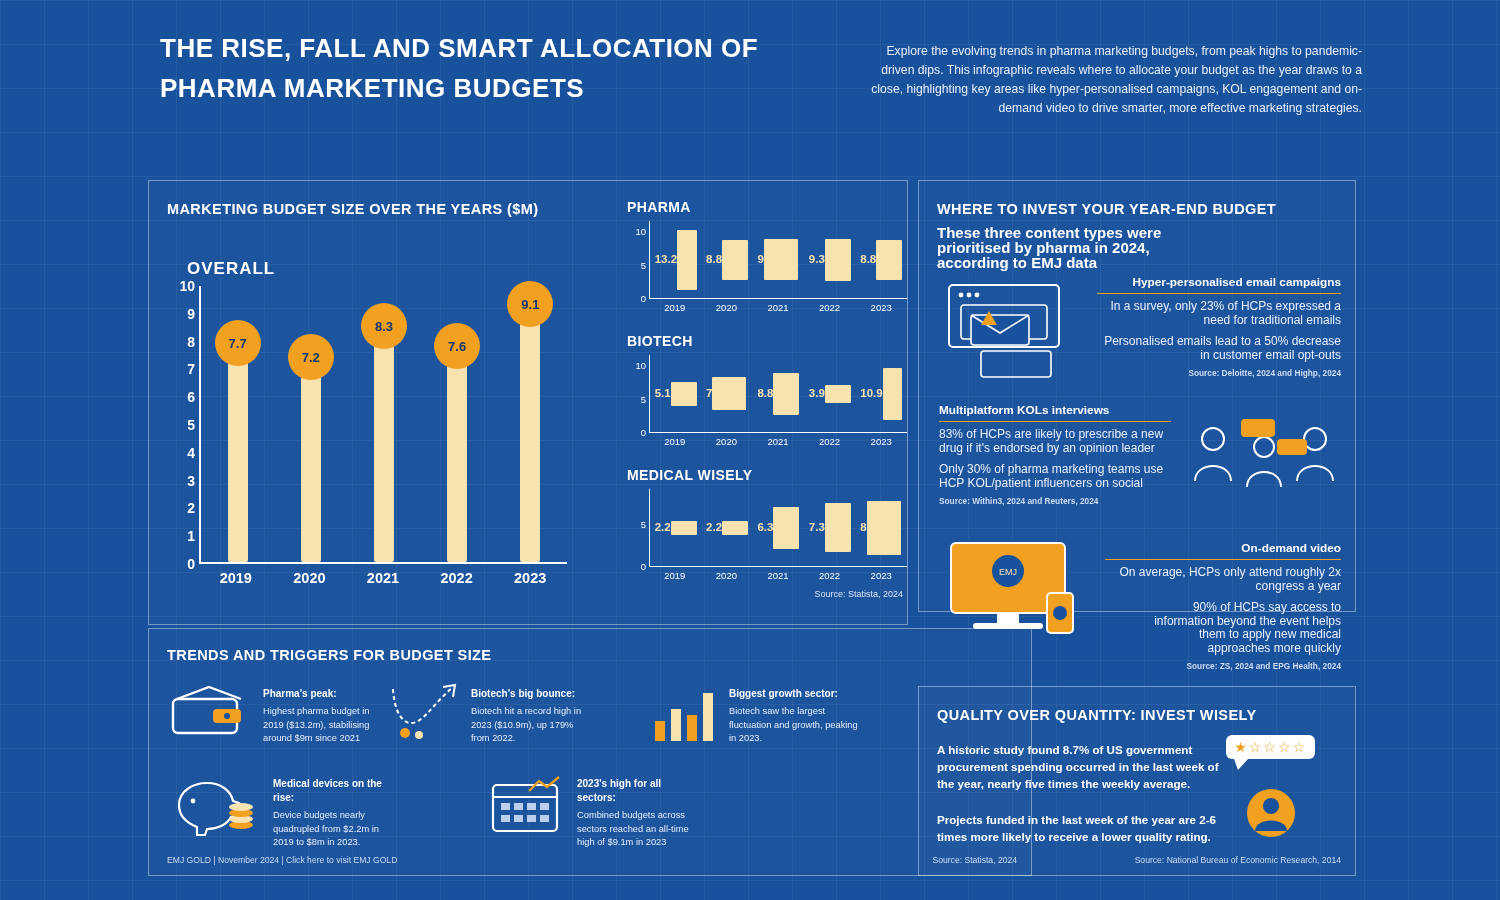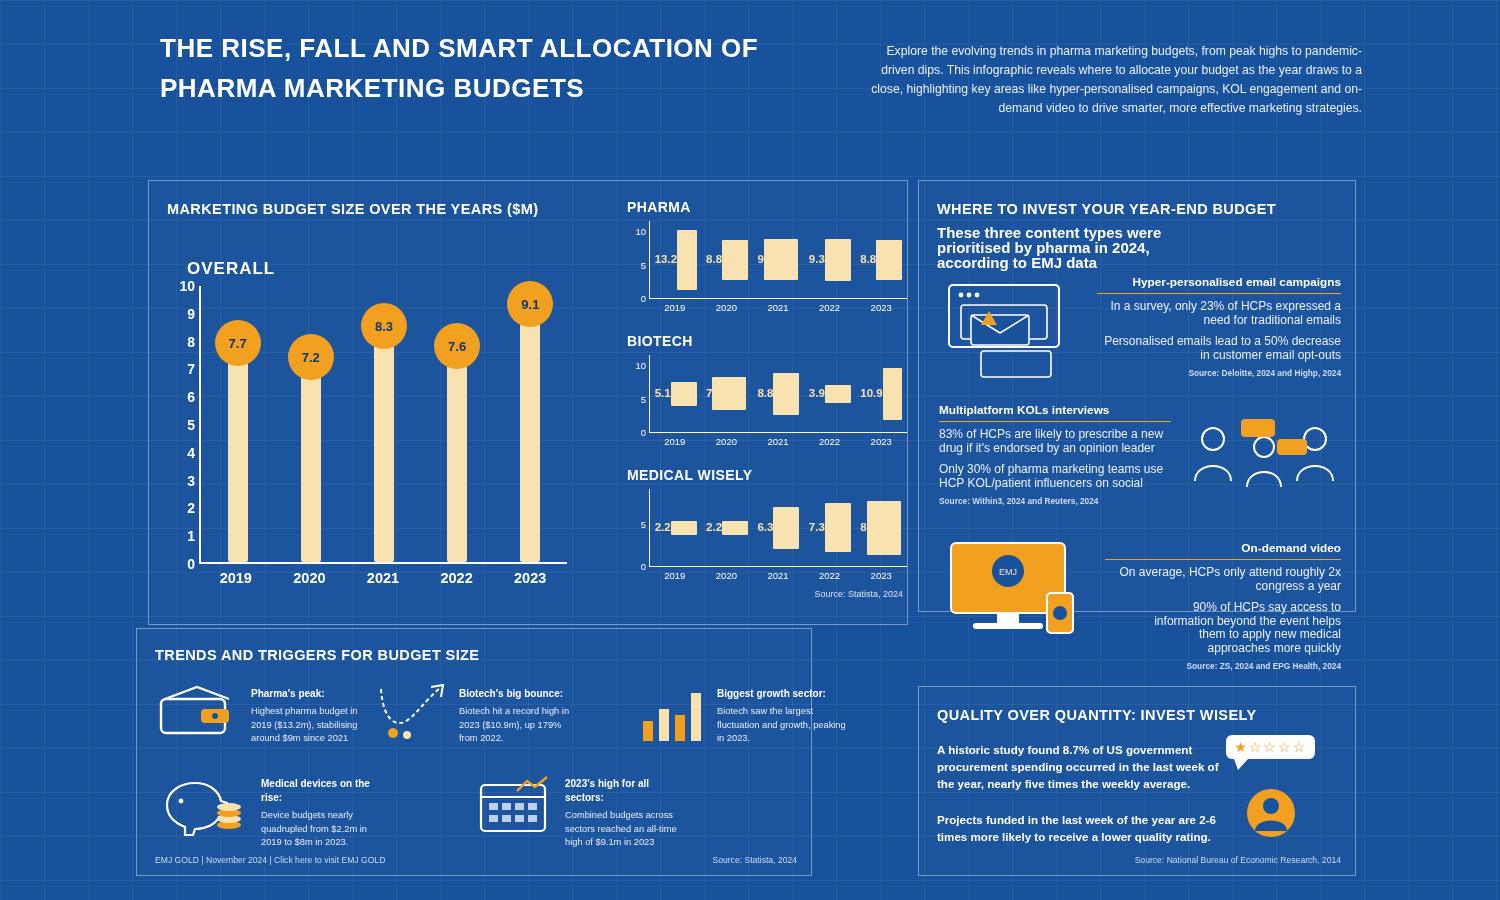--- a/index.html
+++ b/index.html
@@ -96,21 +96,21 @@
   .mini-y span { position:absolute; right:0; color:#fff; font-size: 9.5px; transform: translateY(-50%);}
   .mini-bars { position:absolute; inset:0; display:flex; align-items:flex-end; justify-content: space-around;}
   .mini-barwrap { width: 42px; display:flex; flex-direction:row; align-items:center; justify-content:flex-start; height:100%;}
   .mini-val { color: #f7e2b0; font-size: 11.5px; font-weight: bold; margin-bottom: 2px; }
   .mini-bar { width: 34px; background: #f7e2b0; border-radius: 1px; }
   .mini-x { margin-left: 22px; display:flex; justify-content: space-around; margin-top: 3px;}
   .mini-x span { width: 42px; text-align:center; color:#fff; font-size: 9.5px; }
   .source-small { color:#dbe5f5; font-size: 9px; text-align:right; }
 
   
-  #trendsPanel { left: 136px; top: 628px; width: 676px; height: 248px; }
+  #trendsPanel { left: 148px; top: 628px; width: 884px; height: 248px; }
   #trendsTitle { position:absolute; left:18px; top:18px; font-size: 14.5px; }
   .trend-item { position: absolute; }
   .trend-head { color:#fff; font-weight:bold; font-size: 10px; line-height: 14px;}
   .trend-body { color:#e7eefb; font-size: 9.3px; line-height: 13.5px; margin-top: 4px;}
   .footer-left { position:absolute; left:18px; bottom:10px; color:#cfdcf2; font-size: 8.6px;}
   .footer-right { position:absolute; right:14px; bottom:10px; color:#cfdcf2; font-size: 8.6px;}
 
   
   #investPanel { left: 918px; top: 180px; width: 438px; height: 432px; }
   #investTitle { position:absolute; left:18px; top:20px; font-size: 14.5px;}

